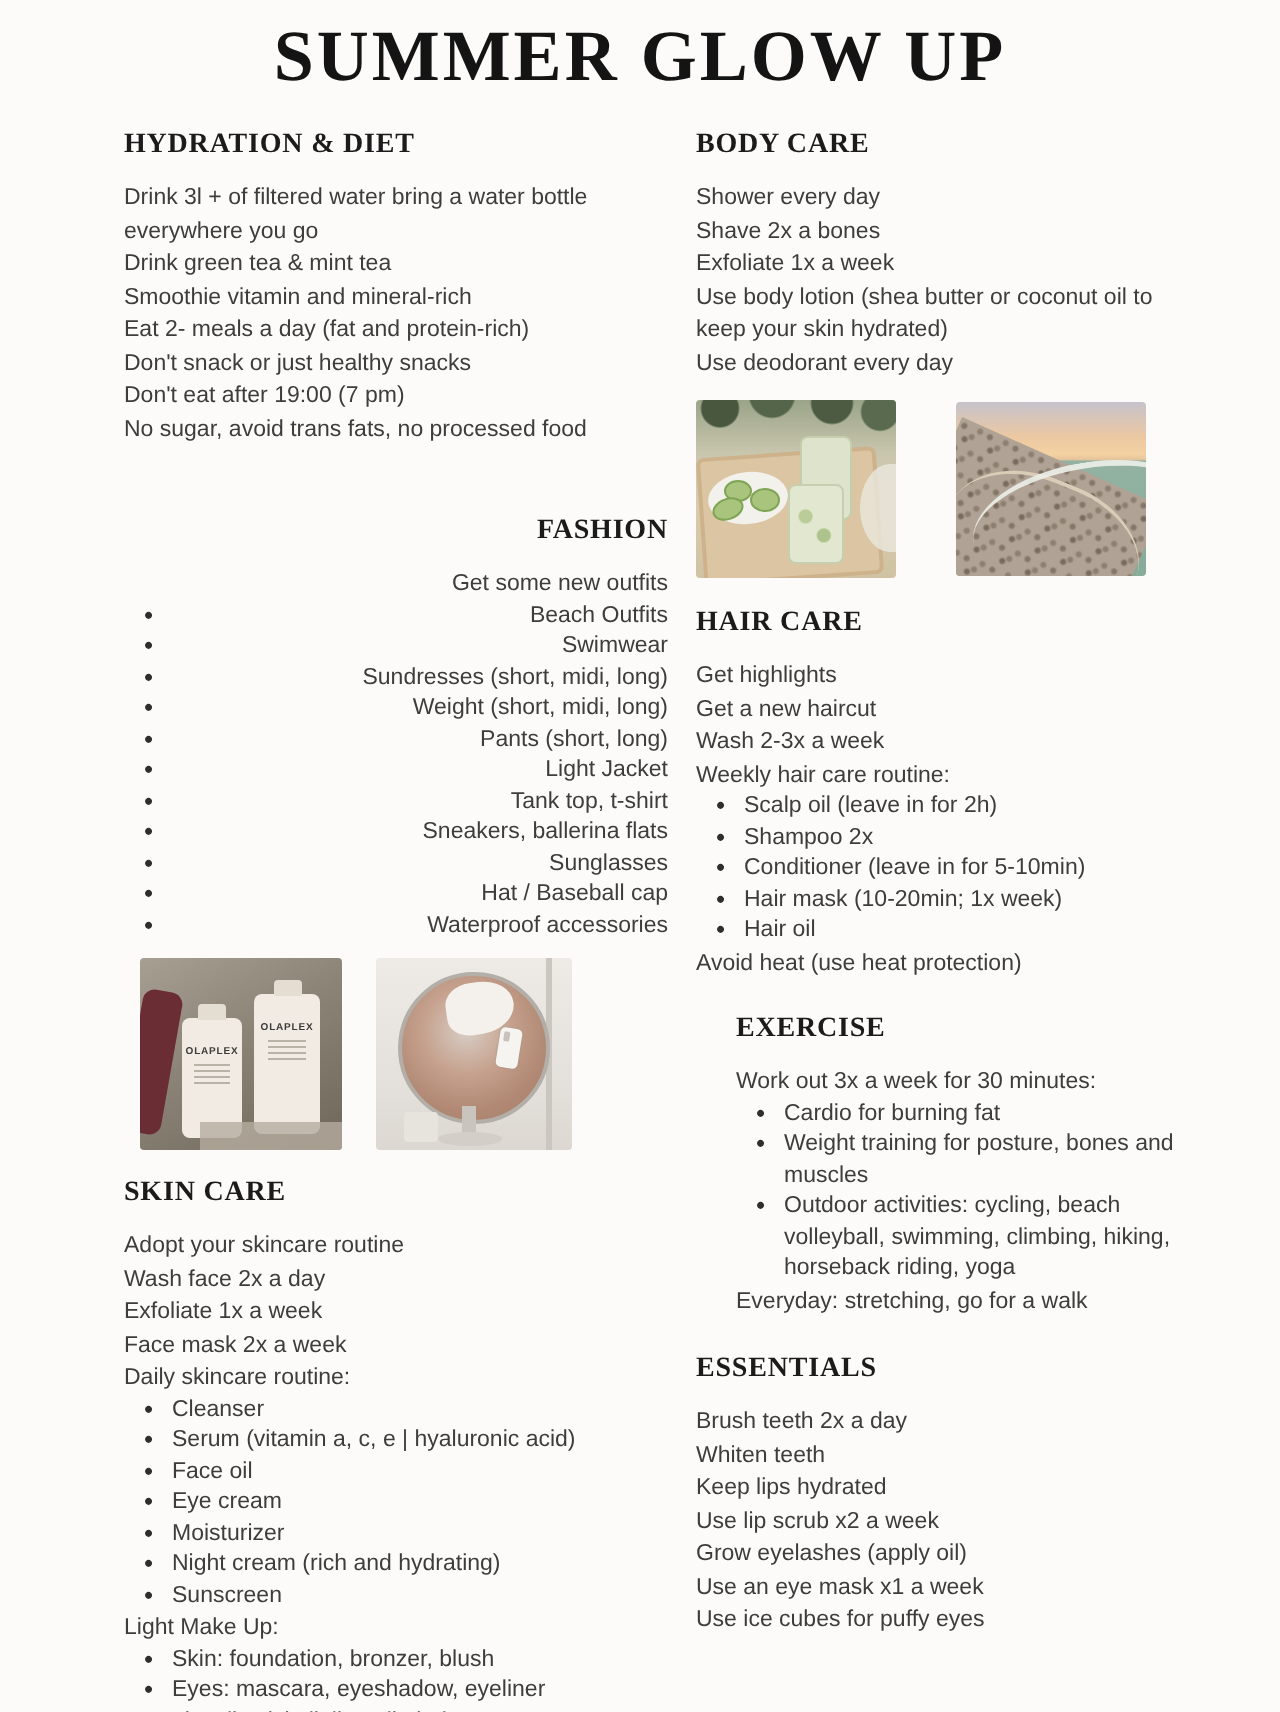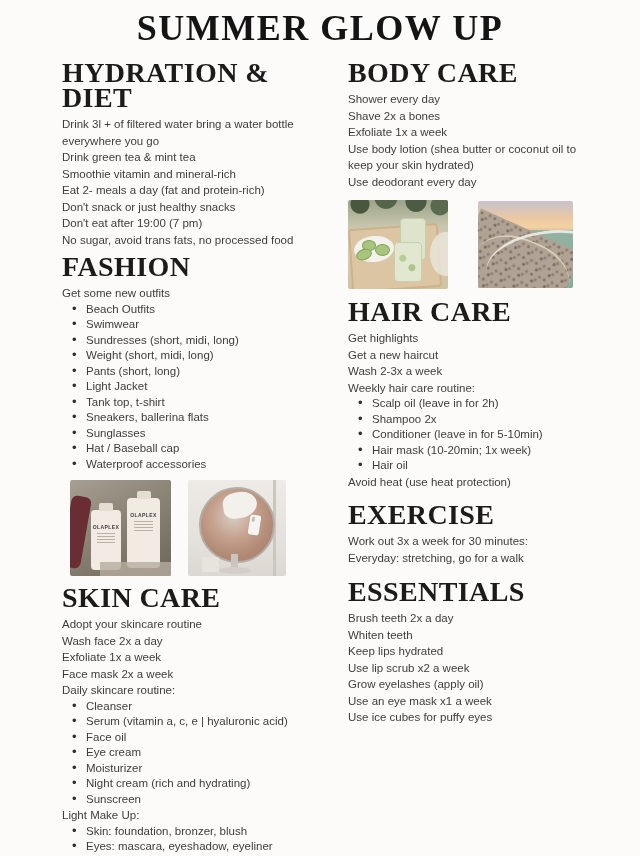--- a/index.html
+++ b/index.html
@@ -13,31 +13,31 @@
     margin:6px 0 0;text-align:center;
     font-family:"Liberation Serif","DejaVu Serif",serif;
     font-weight:600;font-size:36px;line-height:44px;letter-spacing:1.5px;
     color:#141414;
   }
   .columns{display:flex;padding:10px 42px 0 62px;}
   .col-left{width:272px;flex:none;}
   .col-right{flex:1;min-width:0;margin-left:14px;}
   h2{
     margin:0 0 6px;font-family:"Liberation Serif","DejaVu Serif",serif;
-    font-weight:600;font-size:28px;line-height:25px;letter-spacing:.4px;color:#1b1b1b;
+    font-weight:600;font-size:14px;line-height:25px;letter-spacing:.4px;color:#1b1b1b;
   }
   .line{margin:0;font-size:11.5px;line-height:16.5px;}
   ul{margin:0;padding:0;list-style:none;}
   li.bullet{position:relative;padding-left:24px;font-size:11.5px;line-height:15.5px;}
   li.bullet::before{content:"•";position:absolute;left:10px;top:-1px;font-size:13px;color:#2e2e2e;}
   .sec{margin:0;}
-  .sec-fashion{margin-top:6px;}
+  .sec-fashion{margin-top:30px;text-align:right;}
   .sec-skincare{margin-top:9px;}
   .sec-haircare{margin-top:10px;}
-  .sec-exercise{margin-top:12px;}
+  .sec-exercise{margin-top:12px;margin-left:20px;}
   .sec-essentials{margin-top:13px;}
   .photo-row{display:flex;margin:8px 0 2px;}
   .photo{position:relative;overflow:hidden;border-radius:2px;flex:none;}
 
   
   .photo-olaplex{width:101px;height:96px;margin-left:8px;
     background:linear-gradient(150deg,#a89f93 0%,#8c8377 45%,#6f665a 100%);}
   .photo-olaplex .maroon{position:absolute;left:-4px;top:16px;width:20px;height:72px;
     background:#6b2d34;border-radius:6px;transform:rotate(10deg);}
   .bottle{position:absolute;background:#f1ebe3;border-radius:4px;}
@@ -260,20 +260,26 @@
             <li class="bullet">Conditioner (leave in for 5-10min)</li>
             <li class="bullet">Hair mask (10-20min; 1x week)</li>
             <li class="bullet">Hair oil</li>
           </ul>
         <p class="line">Avoid heat (use heat protection)</p>
       </div>
 
       <div class="sec sec-exercise">
         <h2>EXERCISE</h2>
         <p class="line">Work out 3x a week for 30 minutes:</p>
+        <ul>
+
+        <li class="bullet">Cardio for burning fat</li>
+            <li class="bullet">Weight training for posture, bones and muscles</li>
+            <li class="bullet">Outdoor activities: cycling, beach volleyball, swimming, climbing, hiking, horseback riding, yoga</li>
+          </ul>
         <p class="line">Everyday: stretching, go for a walk</p>
       </div>
 
       <div class="sec sec-essentials">
         <h2>ESSENTIALS</h2>
         <div>
 
         <p class="line">Brush teeth 2x a day</p>
             <p class="line">Whiten teeth</p>
             <p class="line">Keep lips hydrated</p>

